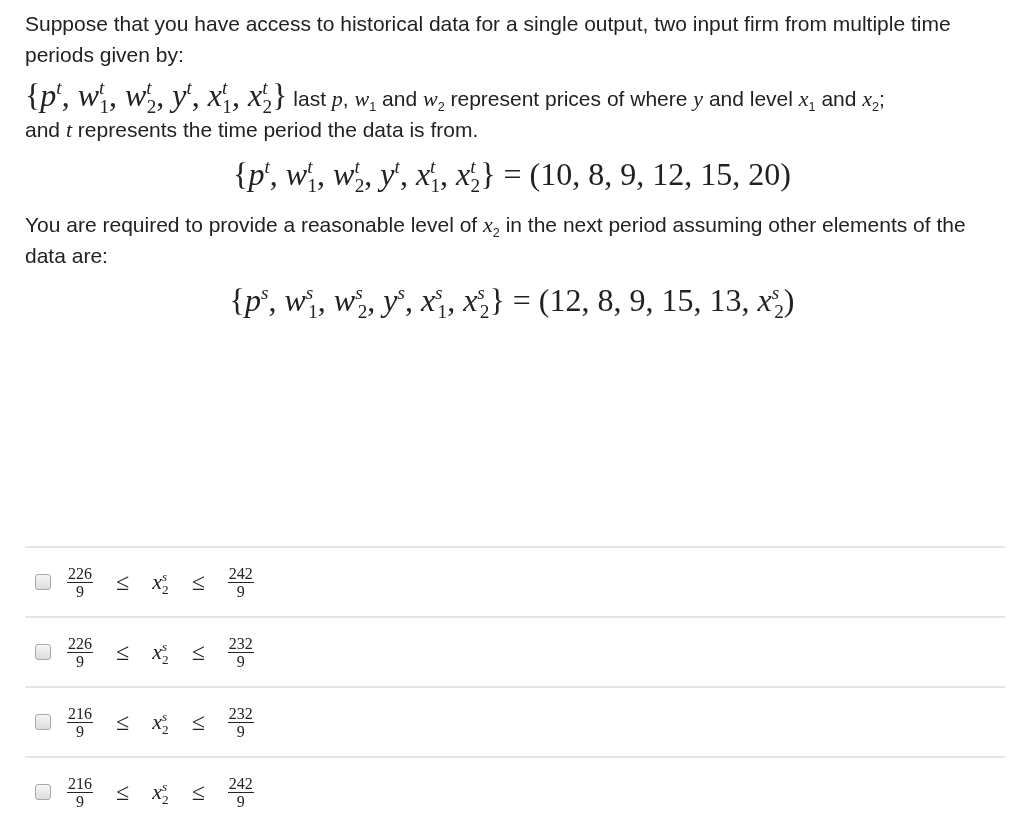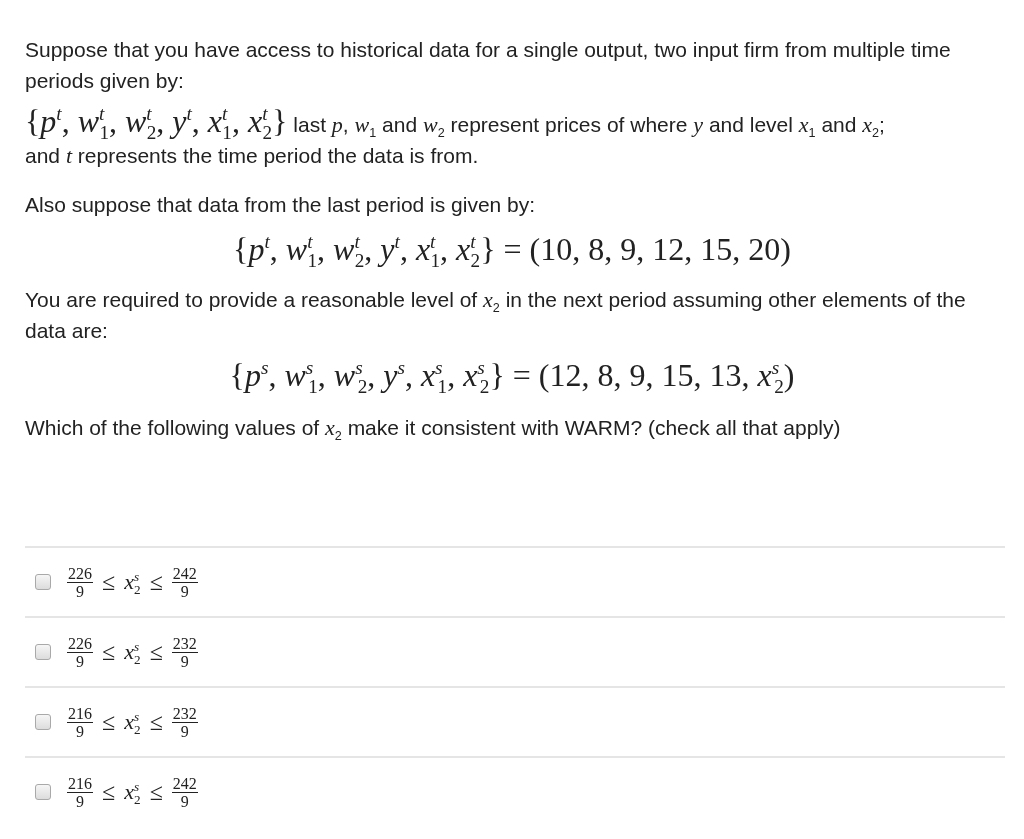--- a/index.html
+++ b/index.html
@@ -1,31 +1,31 @@
 <!DOCTYPE html>
 <html><head>
 <meta charset="utf-8">
 <style>
   html,body{margin:0;padding:0;background:#fff;}
   body{width:1024px;height:839px;overflow:hidden;font-family:"Liberation Sans",sans-serif;color:#222;font-size:21px;}
   .wrap{padding:8px 25px 0 25px;}
   p{margin:0;line-height:31px;}
-  .p1{margin-bottom:10px;margin-top:26px;}
+  .p1{margin-bottom:10px;}
   .mi{font-family:"Liberation Serif",serif;font-style:italic;font-size:22px;}
   .math{font-family:"Liberation Serif",serif;font-size:32px;white-space:nowrap;}
   .math i{font-style:italic;}
   sub,sup{font-size:60%;line-height:0;}
   .block{margin:14px 0 16px 0;text-align:center;}
   .options{position:absolute;left:25px;top:546px;width:980px;}
   .opt{height:68px;border-top:2px solid #e5e5e5;display:flex;align-items:center;}
   .opt:last-child{border-bottom:none;}
   .cb{width:14px;height:14px;border:1px solid #a9a9a9;border-radius:3px;background:linear-gradient(#f6f6f6,#dcdcdc);margin-left:10px;margin-right:16px;flex:none;}
   .frac{display:inline-flex;flex-direction:column;align-items:center;font-family:"Liberation Serif",serif;font-size:16px;line-height:17px;}
   .frac .num{border-bottom:1.5px solid #222;padding:0 1px;}
-  .expr{display:flex;align-items:center;gap:6px;font-family:"Liberation Serif",serif;font-size:22px;}
+  .expr{display:flex;align-items:center;gap:20px;font-family:"Liberation Serif",serif;font-size:22px;}
   .le{font-size:24px;margin:0 3px;}
 </style>
 </head>
 <body>
 
 <div class="wrap">
   <p class="p1"><span>Suppose that you have access to historical data for a single output, two input firm from multiple time periods given by:</span></p>
 
   <p>
     <span class="math">{<i>p</i><sup><i>t</i></sup>, <i>w</i><sup><i>t</i></sup><sub style="margin-left:-5px">1</sub>, <i>w</i><sup><i>t</i></sup><sub style="margin-left:-5px">2</sub>, <i>y</i><sup><i>t</i></sup>, <i>x</i><sup><i>t</i></sup><sub style="margin-left:-5px">1</sub>, <i>x</i><sup><i>t</i></sup><sub style="margin-left:-5px">2</sub>}</span>
@@ -35,37 +35,33 @@
     <span class="mi">w</span><sub>2</sub>
     <span>represent prices of where</span>
     <span class="mi">y</span>
     <span>and level</span>
     <span class="mi">x</span><sub>1</sub>
     <span>and</span>
     <span class="mi">x</span><sub>2</sub>;
     <br><span>and</span> <span class="mi">t</span> <span>represents the time period the data is from.</span>
   </p>
 
-  <p style="margin-top:18px"><span>Also suppose that data from the last period is given by:</span></p>
 
   <p class="block">
     <span class="math">{<i>p</i><sup><i>t</i></sup>, <i>w</i><sup><i>t</i></sup><sub style="margin-left:-5px">1</sub>, <i>w</i><sup><i>t</i></sup><sub style="margin-left:-5px">2</sub>, <i>y</i><sup><i>t</i></sup>, <i>x</i><sup><i>t</i></sup><sub style="margin-left:-5px">1</sub>, <i>x</i><sup><i>t</i></sup><sub style="margin-left:-5px">2</sub>} <span>= (10, 8, 9, 12, 15, 20)</span></span>
   </p>
 
   <p style="">
     <span>You are required to provide a reasonable level of</span> <span class="mi">x</span><sub>2</sub> <span>in the next period assuming other elements of the data are:</span>
   </p>
 
   <p class="block">
     <span class="math">{<i>p</i><sup><i>s</i></sup>, <i>w</i><sup><i>s</i></sup><sub style="margin-left:-5px">1</sub>, <i>w</i><sup><i>s</i></sup><sub style="margin-left:-5px">2</sub>, <i>y</i><sup><i>s</i></sup>, <i>x</i><sup><i>s</i></sup><sub style="margin-left:-5px">1</sub>, <i>x</i><sup><i>s</i></sup><sub style="margin-left:-5px">2</sub>} <span>= (12, 8, 9, 15, 13,</span> <i>x</i><sup><i>s</i></sup><sub style="margin-left:-5px">2</sub>)</span>
   </p>
 
-  <p style="margin-top:18px">
-    <span>Which of the following values of</span> <span class="mi">x</span><sub>2</sub> <span>make it consistent with WARM? (check all that apply)</span>
-  </p>
 </div>
 
 <div class="options">
   <div class="opt">
     <span class="cb"></span>
     <span class="expr">
       <span class="frac">
           <span class="num">226</span>
           <span>9</span>
         </span>

